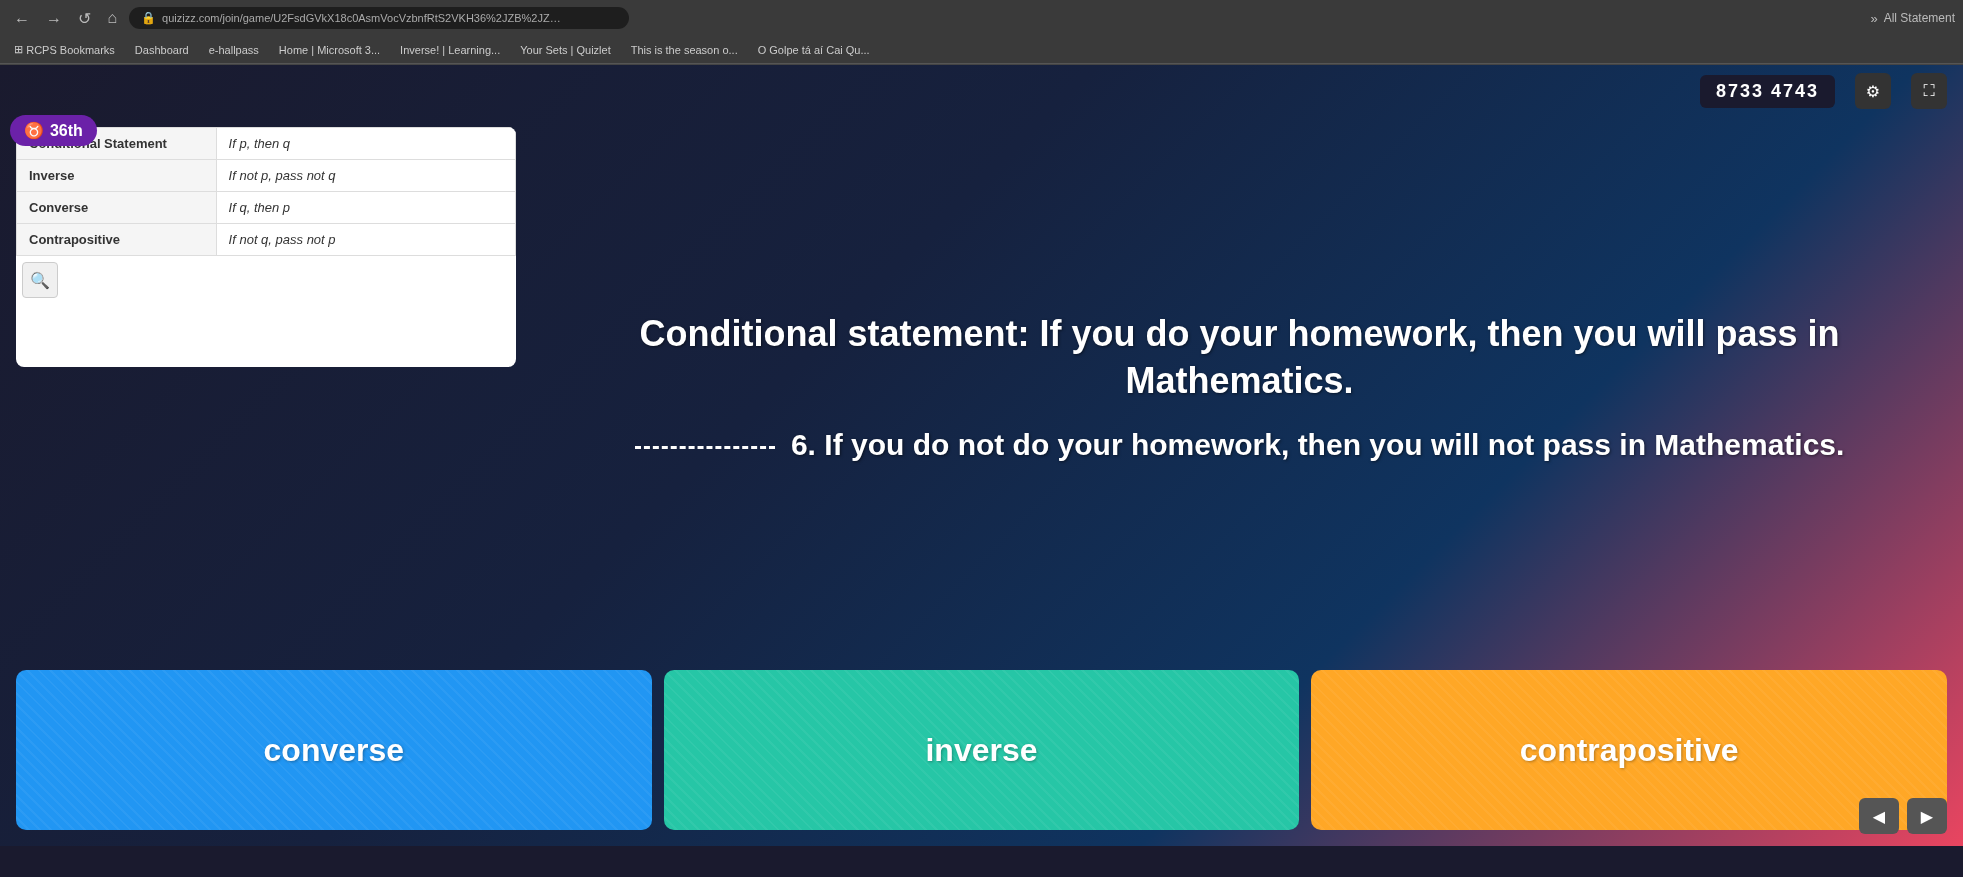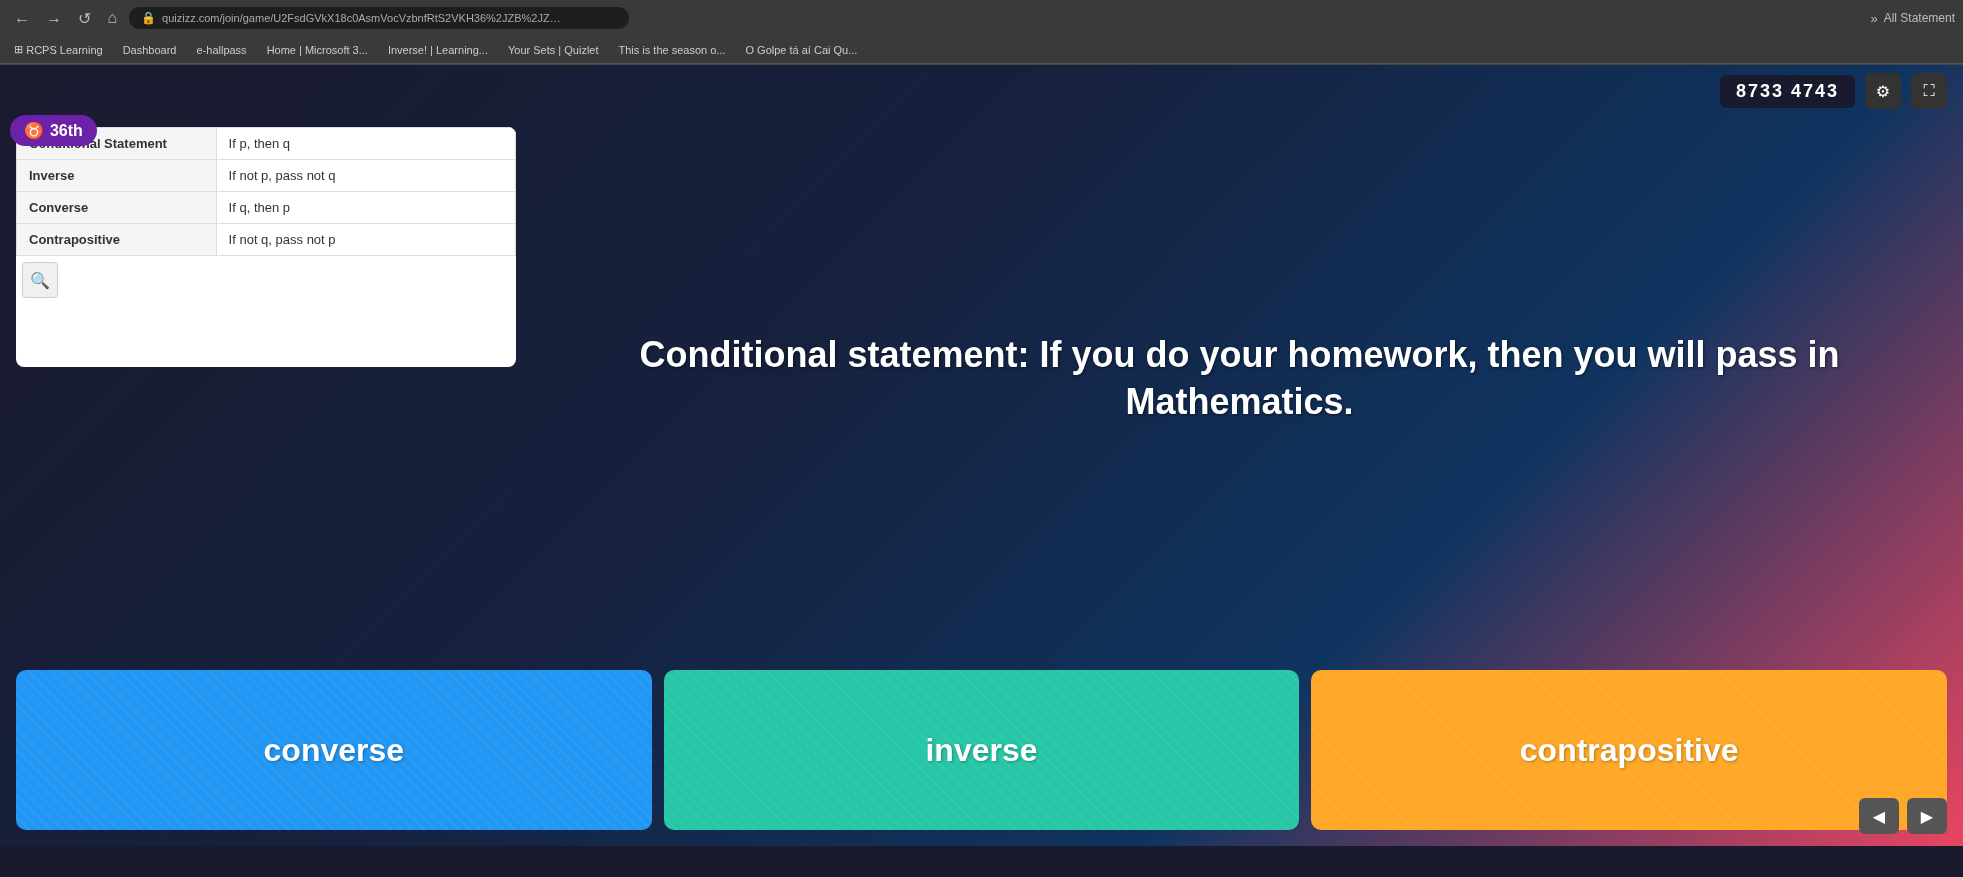--- a/index.html
+++ b/index.html
@@ -87,21 +87,21 @@
       display: flex;
       flex-direction: column;
     }
 
     
     .game-top-bar {
       display: flex;
       justify-content: flex-end;
       align-items: center;
       padding: 8px 16px;
-      gap: 10px;
+      gap: 20px;
     }
 
     .game-code {
       background: #1a1a2e;
       color: white;
       padding: 6px 16px;
       border-radius: 6px;
       font-size: 18px;
       font-weight: bold;
       letter-spacing: 2px;
@@ -176,20 +176,21 @@
 
     table td:first-child {
       font-weight: bold;
       background: #f5f5f5;
       color: #333;
       width: 40%;
     }
 
     table td:last-child {
       color: #333;
+      font-style: italic;
     }
 
     .search-btn {
       width: 36px;
       height: 36px;
       background: #f0f0f0;
       border: 1px solid #ccc;
       border-radius: 4px;
       display: flex;
       align-items: center;
@@ -316,21 +317,21 @@
       <span>🔒</span>
       <span style="font-size:11px;color:#aaa;overflow:hidden;text-overflow:ellipsis;white-space:nowrap;max-width:400px;">quizizz.com/join/game/U2FsdGVkX18c0AsmVocVzbnfRtS2VKH36%2JZB%2JZB...</span>
     </div>
     <span style="color:#bbb;font-size:13px;margin-left:auto;">»</span>
     <span style="color:#bbb;font-size:12px;">All Statement</span>
   </div>
 
   <div class="bookmarks-bar">
     <div class="bookmark-item">
       <span>⊞</span>
-      <span>RCPS Learning</span>
+      <span>RCPS Bookmarks</span>
     </div>
     <div class="bookmark-item">
       <span>Dashboard</span>
     </div>
     <div class="bookmark-item">
       <span>e-hallpass</span>
     </div>
     <div class="bookmark-item">
       <span>Home | Microsoft 3...</span>
     </div>
@@ -385,20 +386,25 @@
                 <td>If not q, pass not p</td>
               </tr>
             </tbody>
         </table>
         <div class="search-btn">🔍</div>
       </div>
     </div>
 
     <div class="right-panel">
       <div class="question-text">Conditional statement: If you do your homework, then you will pass in Mathematics.</div>
+      <div class="question-number">
+        <span class="divider-line"></span>
+        <span>6.</span>
+        <span>If you do not do your homework, then you will not pass in Mathematics.</span>
+      </div>
     </div>
   </div>
 
   <div class="answer-choices">
     <button class="answer-btn answer-blue">
       <span>converse</span>
     </button>
     <button class="answer-btn answer-teal">
       <span>inverse</span>
     </button>

